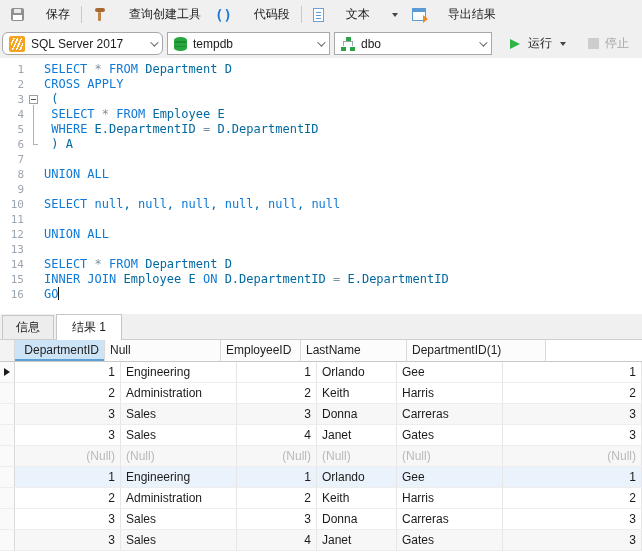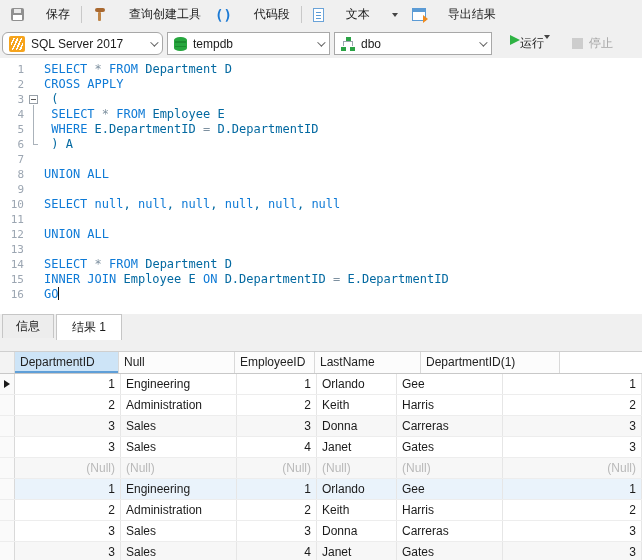--- a/index.html
+++ b/index.html
@@ -13,21 +13,21 @@
 
   
   .toolbar { height:29px; background:#f0f0f0; display:flex; align-items:center; padding:0 4px; flex:none; }
   .tb-item { display:flex; align-items:center; gap:22px; padding:3px 7px; border-radius:2px; white-space:nowrap; cursor:default; }
   .tb-sep  { width:1px; height:17px; background:#c9c9c9; margin:0 4px; flex:none; }
   .connbar { height:29px; background:#f0f0f0; display:flex; align-items:center; padding:0 2px; gap:4px; flex:none; }
   .select  { height:23px; background:#fff; border:1px solid #a8a8a8; display:flex; align-items:center; padding:0 6px; gap:6px; }
   .sel-server { width:161px;border-radius:6px; } .sel-db { width:163px; } .sel-schema { width:158px;text-align:right; }
   .chev { width:6px; height:6px; border-right:1.4px solid #606060; border-bottom:1.4px solid #606060;
           transform:rotate(45deg) translateY(-2px); margin-left:auto; flex:none; }
-  .run-btn  { display:flex; gap:0; padding:0 6px; margin-left:8px; }
+  .run-btn  { display:flex; align-items:center; gap:8px; padding:0 6px; margin-left:8px; }
   .stop-btn { display:flex; align-items:center; gap:6px; padding:0 6px; margin-left:6px; color:#a6a6a6; }
 
   
   .icon { flex:none; display:inline-block; position:relative; }
   .i-save { width:13px; height:13px; background:#909090; border-radius:2px; }
   .i-save::before { content:""; position:absolute; left:3px; top:1px; right:3px; height:4px; background:#e9e9e9; }
   .i-save::after  { content:""; position:absolute; left:2px; bottom:1px; right:2px; height:5px; background:#fff; }
   .i-hammer { width:14px; height:15px; }
   .i-hammer::before { content:""; position:absolute; left:2px; top:1px; width:10px; height:4px; background:#a9682f; border-radius:2px; }
   .i-hammer::after  { content:""; position:absolute; left:5px; top:5px; width:3px; height:9px; background:#c08648; border-radius:1px; }
@@ -74,21 +74,21 @@
   .fold-box { position:absolute; left:2px; top:3px; width:9px; height:9px; border:1px solid #98a0a8; background:#fff; }
   .fold-box::after { content:""; position:absolute; left:1px; right:1px; top:3px; height:1px; background:#555; }
   .f-vline { position:absolute; left:6px; width:1px; background:#aab2ba; }
   .f-start { top:13px; bottom:0; }
   .f-mid   { top:0; bottom:0; }
   .f-end   { top:0; height:8px; }
   .f-corner{ position:absolute; left:6px; top:7px; width:5px; height:1px; background:#aab2ba; }
   .ed-caret { display:inline-block; width:1px; height:13px; background:#111; vertical-align:-2px; }
 
   
-  .tabstrip { height:38px; flex:none; background:#f0f0f0; display:flex; align-items:flex-start; padding:0 2px;
+  .tabstrip { height:26px; flex:none; background:#f0f0f0; display:flex; align-items:flex-end; padding:0 2px;
               border-bottom:1px solid #cfcfcf; }
   .tab { padding:3px 13px 3px; border:1px solid #c6c6c6; border-bottom:none; background:#ededed; margin-right:2px;
          cursor:default; }
   .tab.active { background:#fff; margin-bottom:-1px; padding:4px 15px 4px; }
 
   
   .grid { flex:1; background:#fff; overflow:hidden; }
   .g-row { display:flex; height:21px; line-height:20px; border-bottom:1px solid #ededed; }
   .g-head { height:22px; line-height:21px; border-bottom:1px solid #c8c8c8; }
   .g-corner { width:15px; flex:none; background:#f3f3f3; border-right:1px solid #d9d9d9; }
@@ -187,21 +187,21 @@
       <span>信息</span>
     </div>
     <div class="tab active">
       <span>结果 1</span>
     </div>
   </div>
 
   <div class="grid" id="grid">
       <div class="g-row g-head">
         <div class="g-corner"></div>
-        <div class="g-hcell al-l sel" style="width: 104px;">DepartmentID</div>
+        <div class="g-hcell al-l sel" style="width: 90px; text-align: right;">DepartmentID</div>
         <div class="g-hcell al-l" style="width: 116px;">Null</div>
         <div class="g-hcell al-l" style="width: 80px;">EmployeeID</div>
         <div class="g-hcell al-l" style="width: 106px;">LastName</div>
         <div class="g-hcell al-l" style="width: 139px;">DepartmentID(1)</div>
       </div>
       <div class="g-row bg-white">
         <div class="g-gut">
           <span class="cur-arrow"></span>
         </div>
         <div class="g-cell al-r" style="width: 106px;">1</div>

